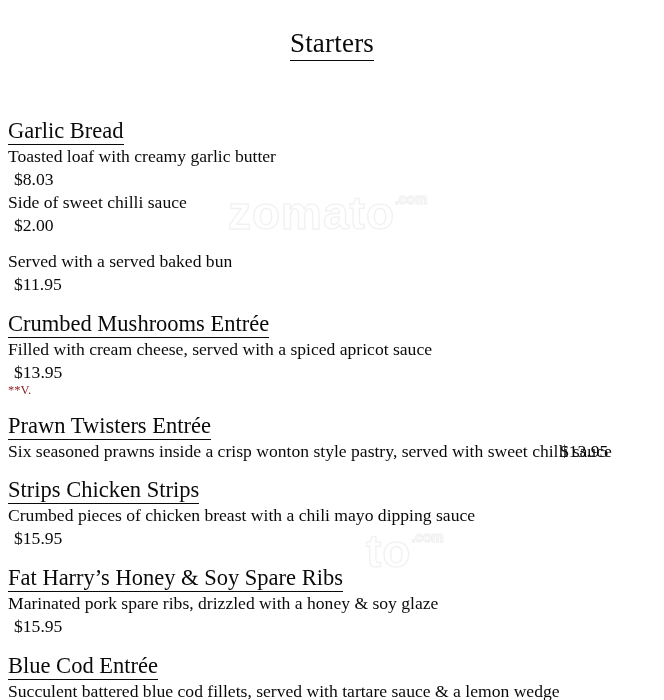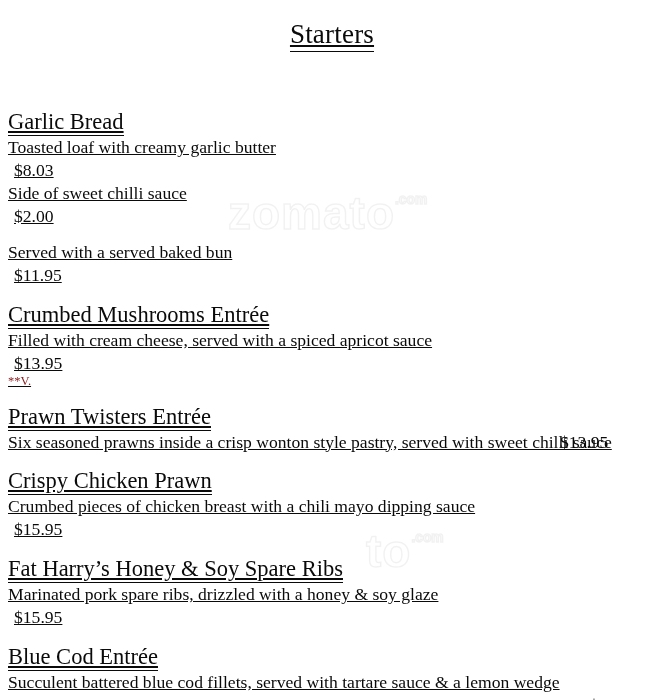--- a/index.html
+++ b/index.html
@@ -37,24 +37,23 @@
     display: inline-block;
     transform: translateY(6px);
   }
   #wm-1 { left: 228px; top: 186px; font-size: 46px; }
   #wm-2 { left: 366px; top: 524px; font-size: 46px; }
 
   
   .page {
     position: relative;
     z-index: 2;
-    padding: 0 8px;
+    padding: 9px 8px;
     box-sizing: border-box;
     height: 100%;
-    text-decoration: underline;
   }
 
   .menu-title {
     text-align: center;
     font-size: 27px;
     font-weight: 400;
     margin: 0;
     padding-top: 19px;
     letter-spacing: 0.2px;
   }
@@ -177,21 +176,21 @@
           <span class="item-desc">Filled with cream cheese, served with a spiced apricot sauce</span>
           <span class="item-price">$13.95</span>
         </div>
         <div class="note" style="color: rgb(141, 33, 34);">**V.</div>
       </div>
       <div class="section">
         <h2 class="section-heading"><span class="ul">Prawn Twisters Entrée</span></h2>
         <div class="item-row flow"><span class="item-desc">Six seasoned prawns inside a crisp wonton style pastry, served with sweet chilli sauce</span><span class="item-price">$13.95</span></div>
       </div>
       <div class="section">
-        <h2 class="section-heading"><span class="ul">Crispy Chicken Prawn</span></h2>
+        <h2 class="section-heading"><span class="ul">Strips Chicken Strips</span></h2>
         <div class="item-row">
           <span class="item-desc">Crumbed pieces of chicken breast with a chili mayo dipping sauce</span>
           <span class="item-price">$15.95</span>
         </div>
       </div>
       <div class="section">
         <h2 class="section-heading"><span class="ul">Fat Harry’s Honey &amp; Soy Spare Ribs</span></h2>
         <div class="item-row">
           <span class="item-desc">Marinated pork spare ribs, drizzled with a honey &amp; soy glaze</span>
           <span class="item-price">$15.95</span>

